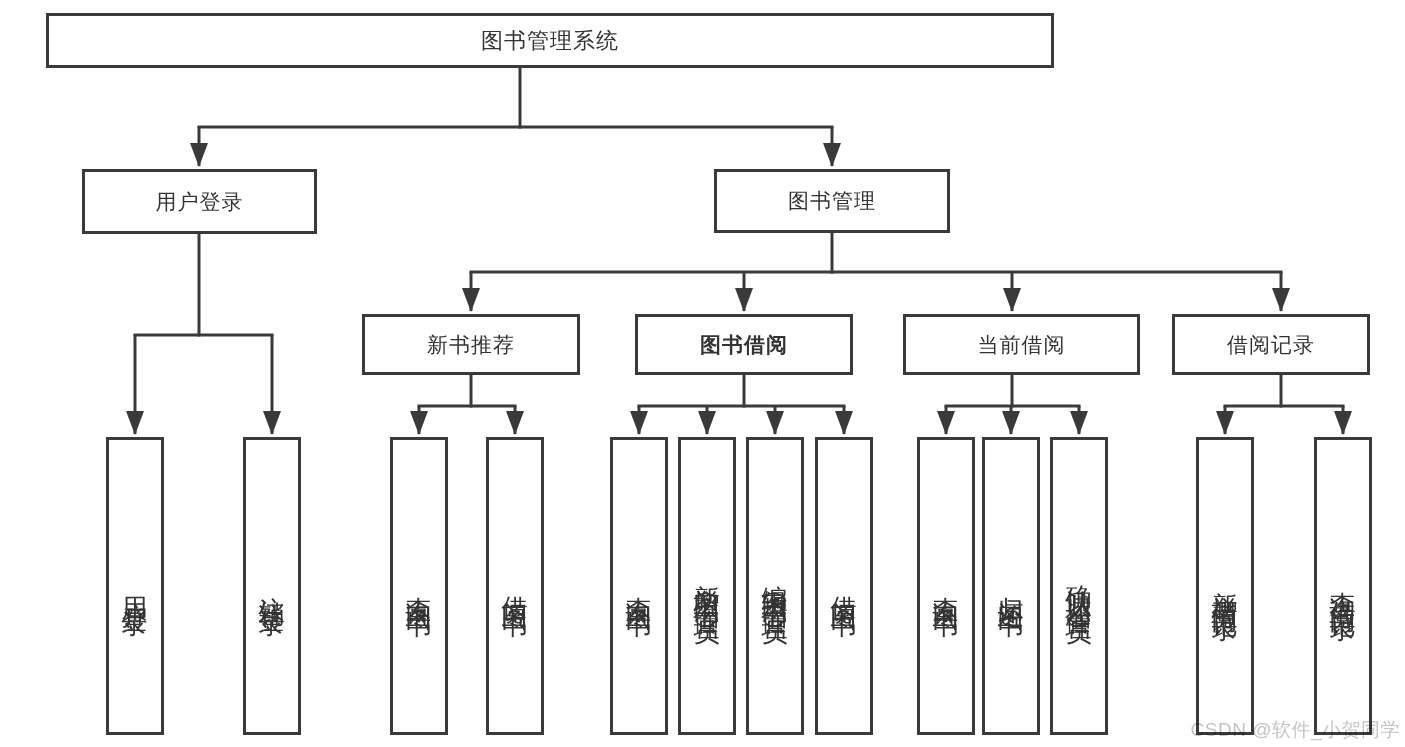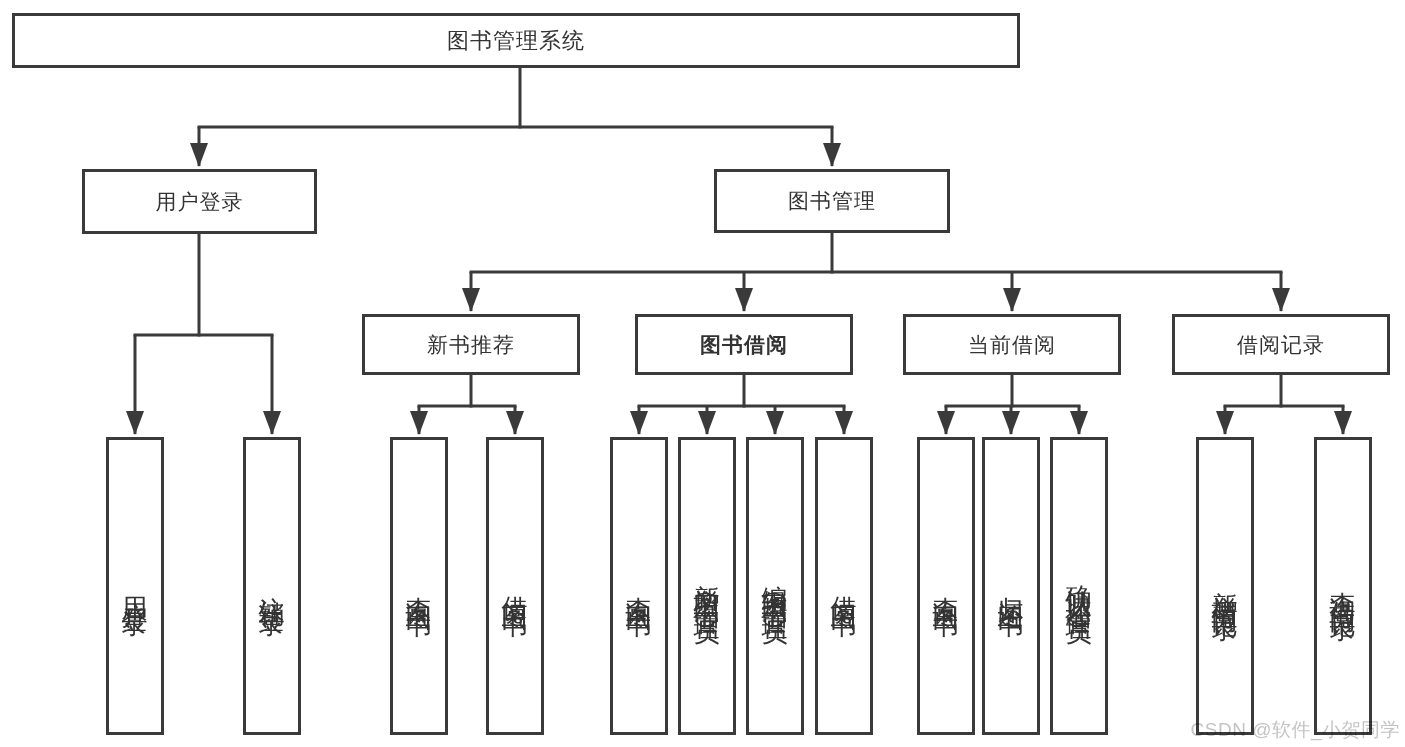--- a/index.html
+++ b/index.html
@@ -21,21 +21,21 @@
     position: absolute;
     box-sizing: border-box;
     border: 3px solid #3a3a3a;
     background: #ffffff;
     display: flex;
     align-items: center;
     justify-content: center;
     color: #333333;
     z-index: 2;
   }
-  .node.root   { font-size: 22px; letter-spacing: 1px; }
+  .node.root   { font-size: 22px; letter-spacing: 1px; margin-left: 34px; }
   .node.branch { font-size: 21px; letter-spacing: 1px; }
   .node.leaf   { width: 58px; height: 298px; top: 437px; }
   .leaf-text {
     writing-mode: vertical-rl;
     text-orientation: mixed;
     font-size: 26px;
     line-height: 1;
     letter-spacing: 5px;
     color: #333333;
     white-space: nowrap;
@@ -106,22 +106,22 @@
     </g>
   </svg>
 
   <div class="node root" style="left:12px; top:13px; width:1008px; height:55px;">图书管理系统</div>
 
   <div class="node branch" style="left:82px; top:169px; width:235px; height:65px;">用户登录</div>
   <div class="node branch" style="left:362px; top:314px; width:218px; height:61px;">新书推荐</div>
 
   <div class="node branch" style="left:714px; top:169px; width:236px; height:64px;">图书管理</div>
   <div class="node branch" style="left:635px; top:314px; width:218px; height:61px;font-weight:bold;">图书借阅</div>
-  <div class="node branch" style="left:903px; top:314px; width:218px; height:61px;">当前借阅</div>
-  <div class="node branch" style="left:1172px; top:314px; width:218px; height:61px;">借阅记录</div>
+  <div class="node branch" style="left:903px; top:314px; width:237px; height:61px;">当前借阅</div>
+  <div class="node branch" style="left:1172px; top:314px; width:198px; height:61px;">借阅记录</div>
 
   <div class="node leaf" style="left:106px;">
     <span class="leaf-text">用户登录</span>
   </div>
   <div class="node leaf" style="left:243px;">
     <span class="leaf-text">注销登录</span>
   </div>
 
   <div class="node leaf" style="left:390px;">
     <span class="leaf-text">查询图书</span>

